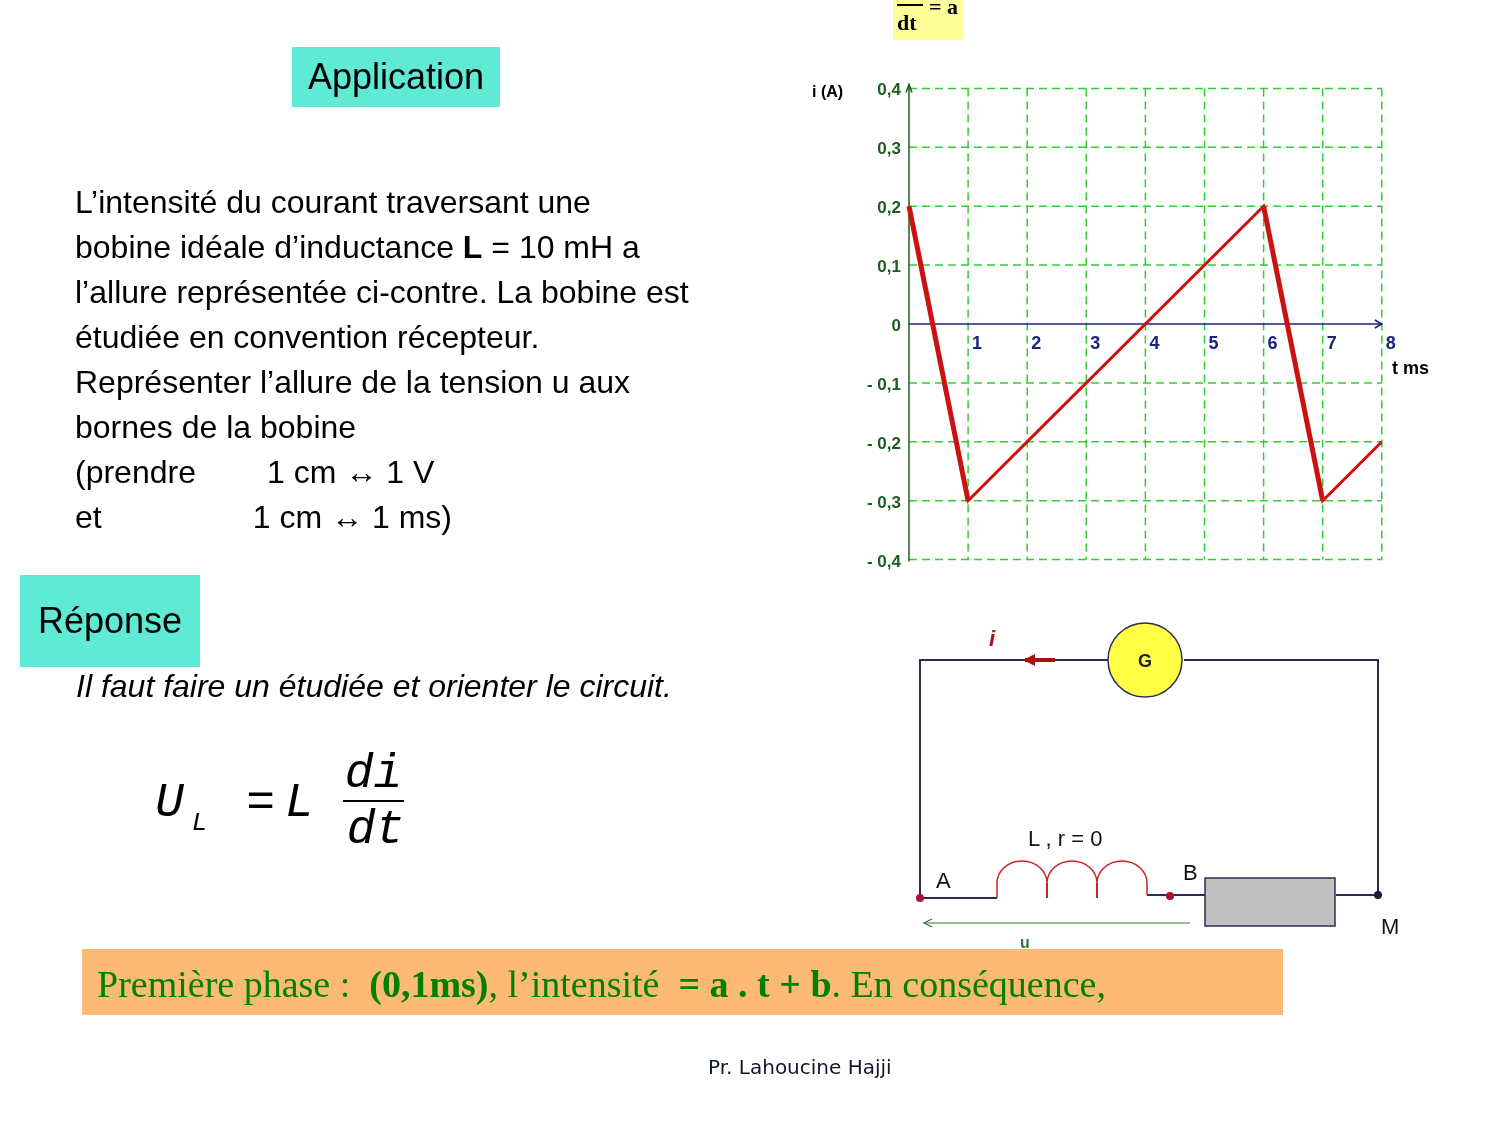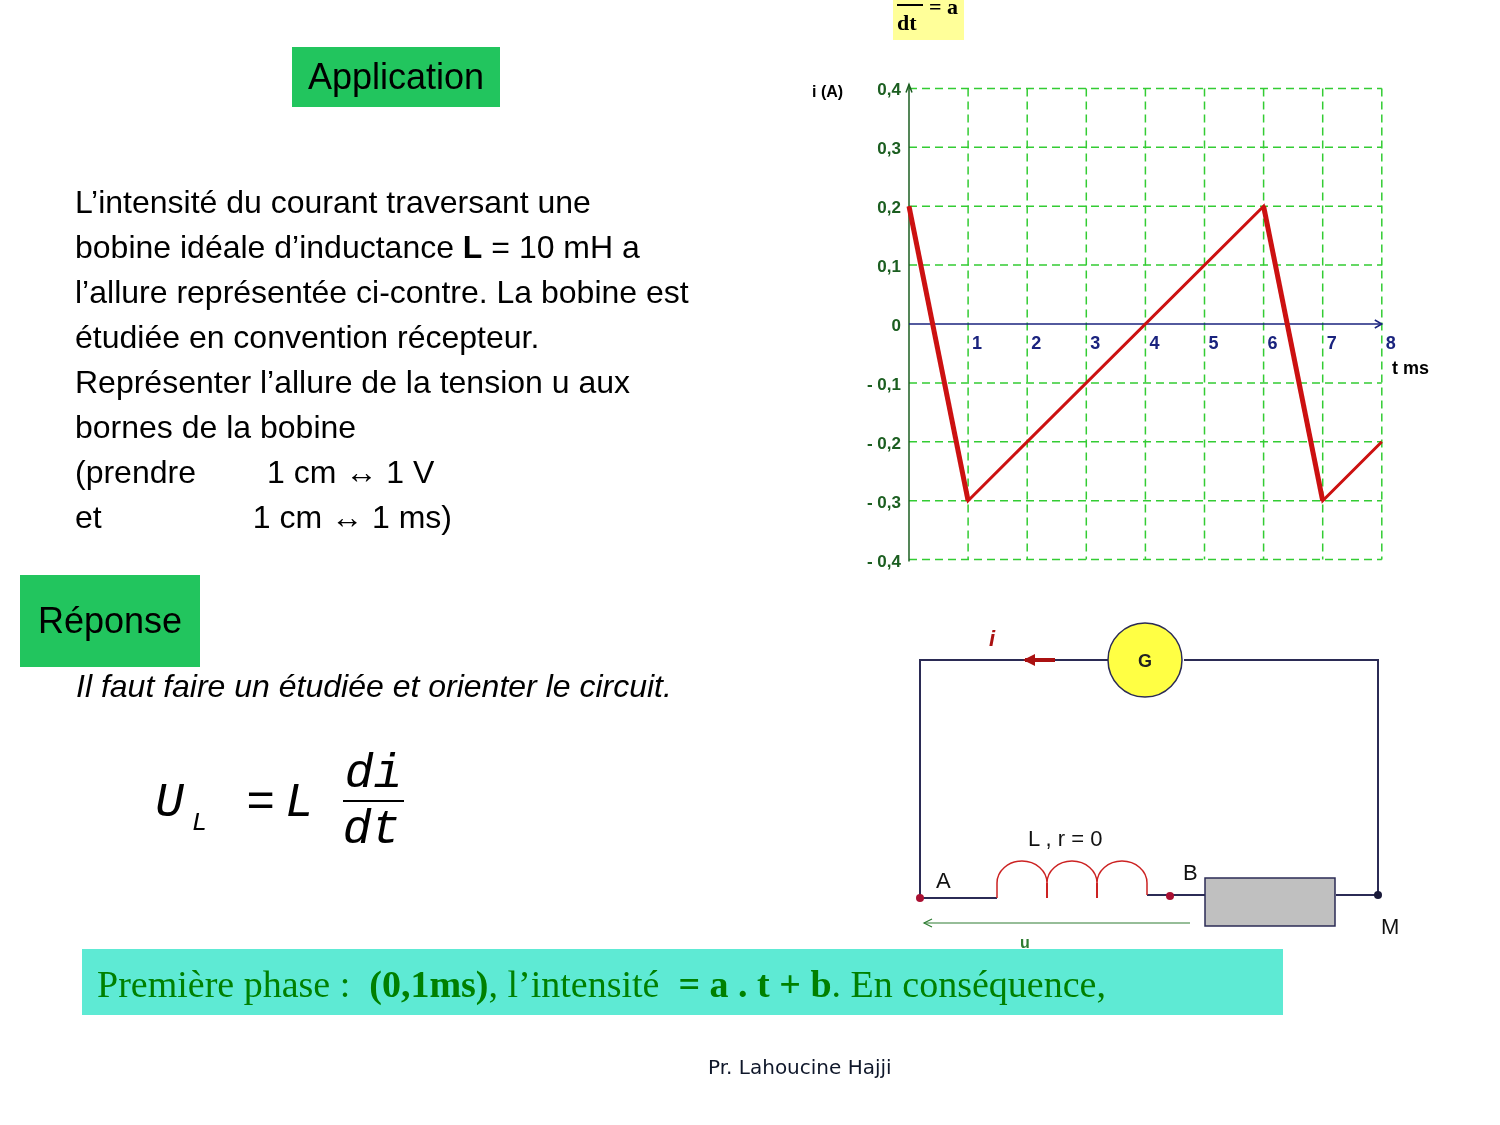--- a/index.html
+++ b/index.html
@@ -1,26 +1,26 @@
 <!DOCTYPE html>
 <html><head>
 <meta charset="utf-8">
 <style>
   html, body { margin:0; padding:0; }
   body { width:1500px; height:1125px; background:#ffffff; position:relative; overflow:hidden; font-family:"Liberation Sans", sans-serif; }
   .abs { position:absolute; }
-  .label-box { background:#22c55e; color:#000; font-size:36px; padding:0 16px; line-height:60px; }
+  .label-box { background:#5eead4; color:#000; font-size:36px; padding:0 16px; line-height:60px; }
   .problem { left:75px; top:148px; font-size:32px; line-height:45px; color:#000; white-space:pre;margin-top:32px; }
   .problem b { font-weight:bold; }
   .instruction { left:76px; top:668px; font-size:32px; font-style:italic; color:#000; }
   .formula { left:155px; top:748px; font-family:Liberation Mono, monospace; font-style:italic; font-size:48px; color:#000; }
-  .frac { display:inline-block; vertical-align:middle; text-align:left; }
+  .frac { display:inline-block; vertical-align:middle; text-align:right; }
   .frac .num { display:block; border-bottom:2px solid #000; padding:0 2px; line-height:52px; }
   .frac .den { display:block; line-height:56px; }
-  .phase { left:82px; top:949px; width:1201px; height:66px; background:#5eead4; color:#008000; font-family:"Liberation Serif", serif; font-size:38px; line-height:70px; padding-left:15px; box-sizing:border-box; white-space:pre; }
+  .phase { left:82px; top:949px; width:1201px; height:66px; background:#fdba74; color:#008000; font-family:"Liberation Serif", serif; font-size:38px; line-height:70px; padding-left:15px; box-sizing:border-box; white-space:pre; }
   .phase b { font-weight:bold; }
   .footer { left:708px; top:1055px; font-size:20px; color:#0f172a; font-family:"DejaVu Sans", sans-serif; }
   .topfrag { left:893px; top:0px; width:71px; height:40px; background:#ffff99; font-family:"Liberation Serif", serif; font-weight:bold; font-size:22px; color:#000; }
   svg text { font-family:"Liberation Sans", sans-serif; }
 </style>
 </head>
 <body>
 
 <div class="abs topfrag">
   <div class="abs" style="left:4px;top:4px;width:26px;border-top:2px solid #000;"></div>

